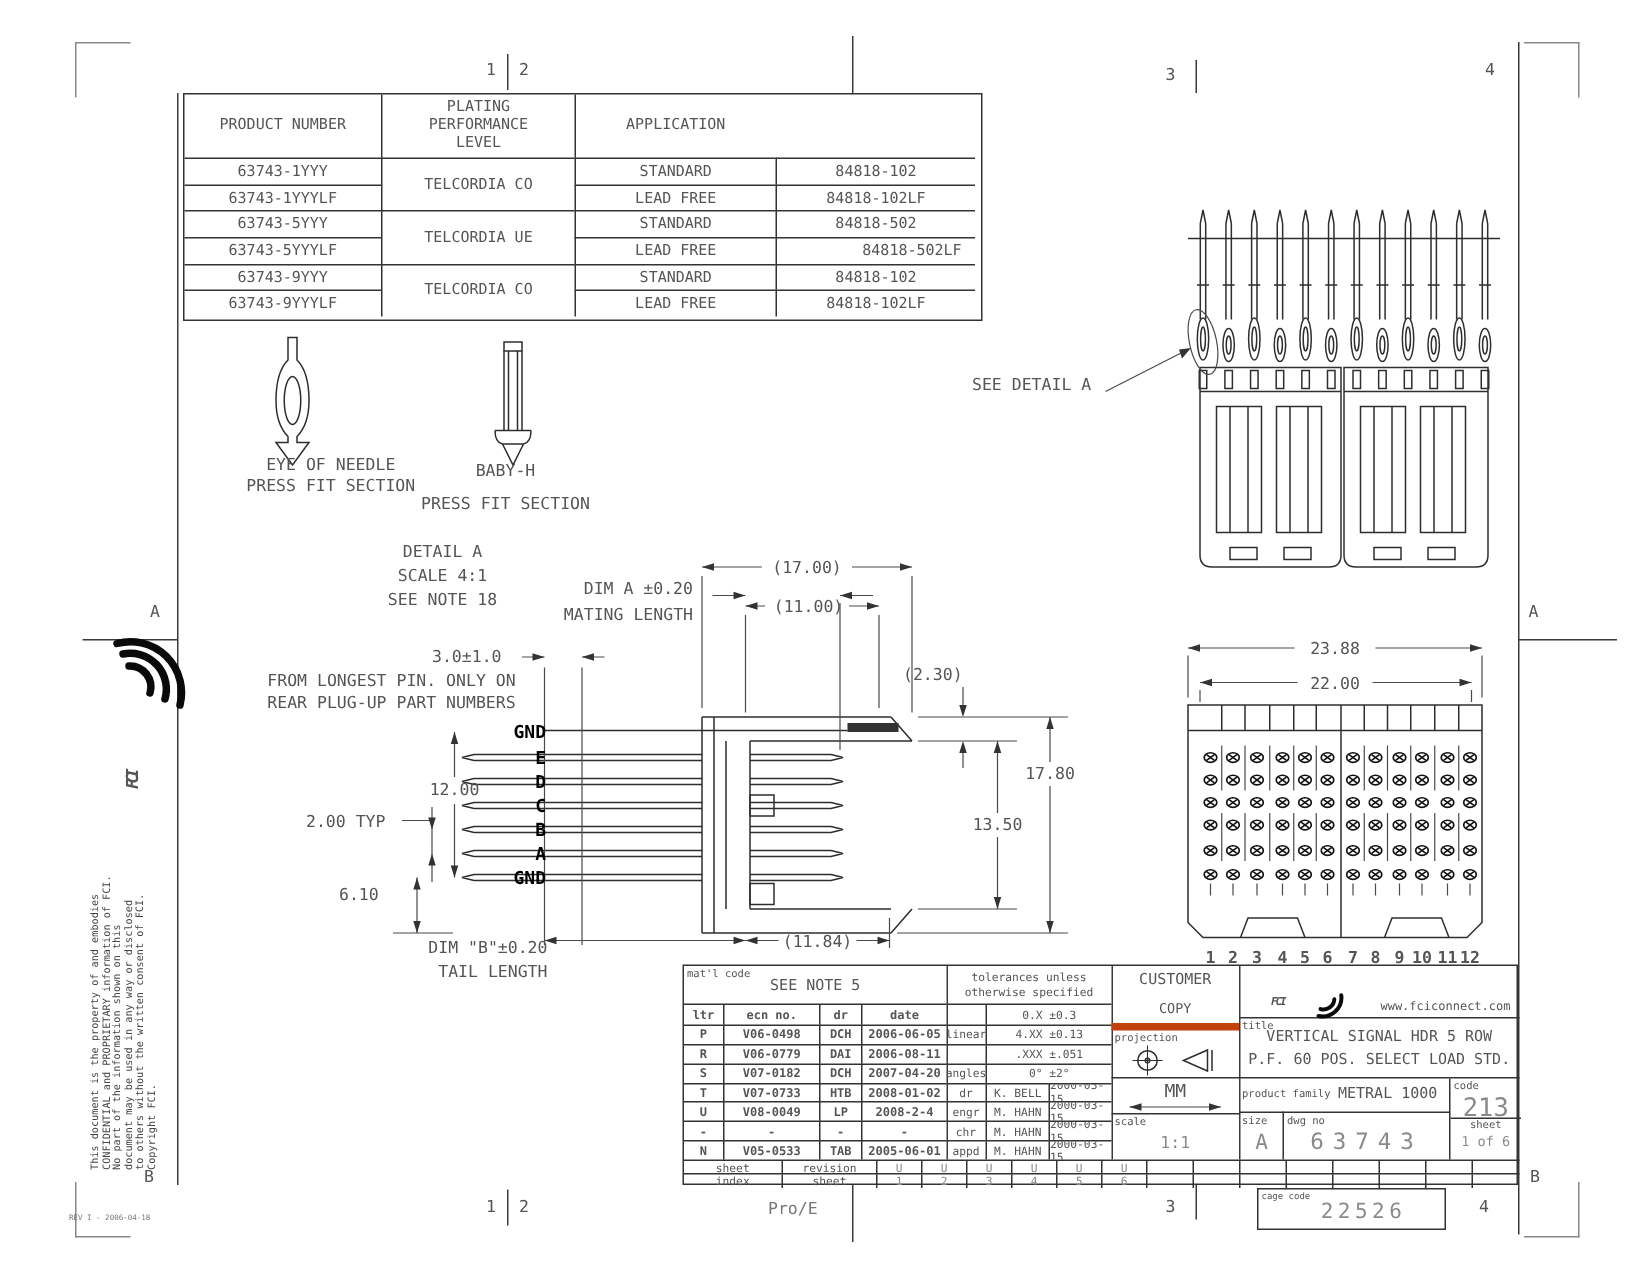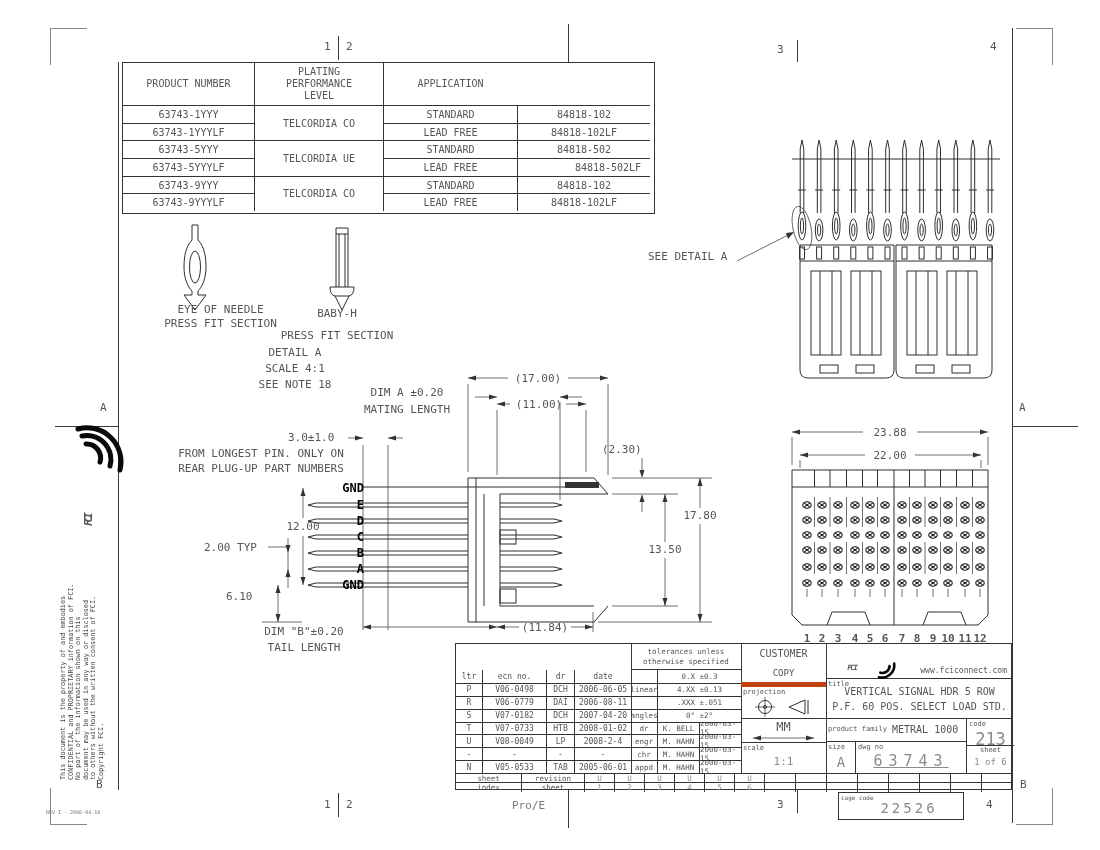--- a/index.html
+++ b/index.html
@@ -1,21 +1,21 @@
 <!DOCTYPE html>
 <html><head>
 <meta charset="utf-8">
 <style>
   html,body{margin:0;padding:0;background:#e8e8e8;}
   .page{position:relative;width:1100px;height:850px;background:#ffffff;overflow:hidden;
         font-family:"DejaVu Sans Mono", monospace;color:#555;}
   .t{position:absolute;white-space:nowrap;}
   .preline{white-space:pre-line;}
   .ctr{text-align:center;}
-  .rt{text-align:center;}
+  .rt{text-align:right;}
   .vline{position:absolute;width:1px;background:#3a3a3a;}
   .hline{position:absolute;height:1px;background:#3a3a3a;}
   .gray{color:#8a8a8a;}
   .dim{font-size:11px;color:#555;}
   .rowlbl{position:absolute;width:66px;text-align:right;font-size:12px;font-weight:bold;color:#000;height:14px;line-height:14px;}
   svg{position:absolute;overflow:visible;}
   svg text{font-family:"DejaVu Sans Mono", monospace;fill:#555;font-size:11px;}
   svg .geo{stroke:#2e2e2e;fill:none;stroke-width:1;}
   svg .thin{stroke:#4a4a4a;fill:none;stroke-width:0.8;}
   svg .arr{fill:#333;stroke:none;}
@@ -26,21 +26,21 @@
       font-size:10px;text-align:center;overflow:hidden;}
   .pc.first{border-left:none;}
   .pc.hrow{border-top:none;font-size:10px;line-height:12px;}
   
   .tblock{position:absolute;left:455px;top:643px;width:557px;height:147px;border:1.4px solid #333;box-sizing:border-box;font-size:8px;}
   .tb-abs{position:absolute;box-sizing:border-box;}
   .lblsm{position:absolute;left:2px;top:1px;font-size:7px;color:#555;}
   .cell{box-sizing:border-box;display:flex;align-items:center;justify-content:center;overflow:hidden;}
   .revgrid{position:absolute;left:0;top:26px;width:175px;height:103px;display:grid;
            grid-template-columns:26px 64px 28px 57px;grid-template-rows:repeat(8,1fr);font-size:8px;}
-  .revgrid .cell{border-left:1px solid #333;border-top:1px solid #333;}
+  .revgrid .cell{border-left:1px solid #333;border-top:1px solid #333;font-weight:bold;}
   .revgrid .cell.cl0{border-left:none;}
   .revgrid .cell.r0{border-top:none;}
   .tolgrid{position:absolute;left:175px;top:26px;width:110px;height:103px;display:grid;
            grid-template-columns:26px 42px 42px;grid-template-rows:repeat(8,1fr);font-size:7.5px;}
   .tolgrid .cell{border-left:1px solid #333;border-top:1px solid #333;}
   .tolgrid .cell.r0{border-top:none;}
   .span2{grid-column:2/4;}
   .idxrow{position:absolute;left:0;width:557px;height:9px;display:flex;border-top:1px solid #333;font-size:7.5px;}
   .idxrow .cell{border-left:1px solid #333;flex:none;height:100%;}
   .idxrow .cell.first{border-left:none;}
@@ -125,21 +125,21 @@
   </svg>
   <svg style="left:320px;top:225px;" width="44" height="90" viewBox="0 0 44 90">
     <path class="geo" d="M16,3 L28,3 L28,9 L16,9 Z"></path>
     <path class="geo" d="M16,9 L16,62 M28,9 L28,62 M19,9 L19,62 M25,9 L25,62"></path>
     <path class="geo" d="M10,62 L34,62 M10,62 Q10,70 15,71 M34,62 Q34,70 29,71 M15,71 L22,85 L29,71 Z"></path>
   </svg>
   <div class="t dim preline ctr" style="left:128px;top:303px;width:185px;line-height:14px;">EYE OF NEEDLE
 PRESS FIT SECTION</div>
   <div class="t dim preline ctr" style="left:253px;top:303px;width:168px;line-height:22px;">BABY-H
 PRESS FIT SECTION</div>
-  <div class="t dim preline ctr" style="left:228px;top:345px;width:134px;line-height:16px;">DETAIL A
+  <div class="t dim preline ctr" style="left:228px;top:360px;width:134px;line-height:16px;">DETAIL A
 SCALE 4:1
 SEE NOTE 18</div>
 
   <svg style="left:150px;top:360px;" width="600" height="300" viewBox="0 0 600 300">
 
     <path class="geo" d="M318,118 H444 M444,118 L458,134 M350,134 H458 M318,118 V262 M318,262 H444 M444,262 L458,246 M350,246 H444 M350,134 V246 M326,118 V262 M334,134 V246"></path>
     <rect x="415" y="122" width="34" height="6" fill="#333"></rect>
     <path class="geo" d="M212,127 H415"></path>
     <rect class="geo" x="350" y="170" width="16" height="14"></rect>
     <rect class="geo" x="350" y="229" width="16" height="14"></rect>
@@ -593,20 +593,24 @@
 document may be used in any way or disclosed
 to others without the written consent of FCI.
 Copyright FCI.</div>
 
   <div class="tblock">
 
     <div class="vline" style="left:175px;top:0;height:129px;"></div>
     <div class="vline" style="left:285px;top:0;height:129px;"></div>
     <div class="vline" style="left:370px;top:0;height:129px;"></div>
 
+    <div class="tb-abs" style="left:0;top:0;width:175px;height:26px;border-bottom:1px solid #333;">
+      <span class="lblsm">mat'l code</span>
+      <div class="t ctr" style="left:0;top:8px;width:175px;font-size:10px;">SEE NOTE 5</div>
+    </div>
 
     <div class="revgrid">
       <div class="cell cl0 r0">ltr</div>
       <div class="cell r0">ecn no.</div>
       <div class="cell r0">dr</div>
       <div class="cell r0">date</div>
 
       <div class="cell cl0">P</div>
       <div class="cell">V06-0498</div>
       <div class="cell">DCH</div>
@@ -724,21 +728,21 @@
       <div class="hline" style="left:0;top:26px;width:47px;background:#333;"></div>
       <div class="t ctr" style="left:0;top:27px;width:47px;font-size:7px;">sheet</div>
       <div class="t ctr gray" style="left:0;top:38px;width:47px;font-size:9px;">1 of 6</div>
     </div>
     <div class="tb-abs" style="left:370px;top:97px;width:30px;height:32px;border-top:1px solid #333;border-right:1px solid #333;">
       <span class="lblsm">size</span>
       <div class="t ctr gray" style="left:0;top:12px;width:30px;font-size:14px;">A</div>
     </div>
     <div class="tb-abs" style="left:400px;top:97px;width:110px;height:32px;border-top:1px solid #333;">
       <span class="lblsm">dwg no</span>
-      <div class="t ctr gray" style="left:0;top:10px;width:110px;font-size:15px;letter-spacing:6px;text-decoration:underline;">63743</div>
+      <div class="t ctr gray" style="left:0;top:10px;width:110px;font-size:15px;letter-spacing:6px;">63743</div>
     </div>
 
     <div class="idxrow" style="top:129px;">
       <div class="cell first" style="width:65px;">sheet</div>
       <div class="cell" style="width:63px;">revision</div>
       <div class="cell gray" style="width:30px;">U</div>
       <div class="cell gray" style="width:30px;">U</div>
       <div class="cell gray" style="width:30px;">U</div>
       <div class="cell gray" style="width:30px;">U</div>
       <div class="cell gray" style="width:30px;">U</div>

